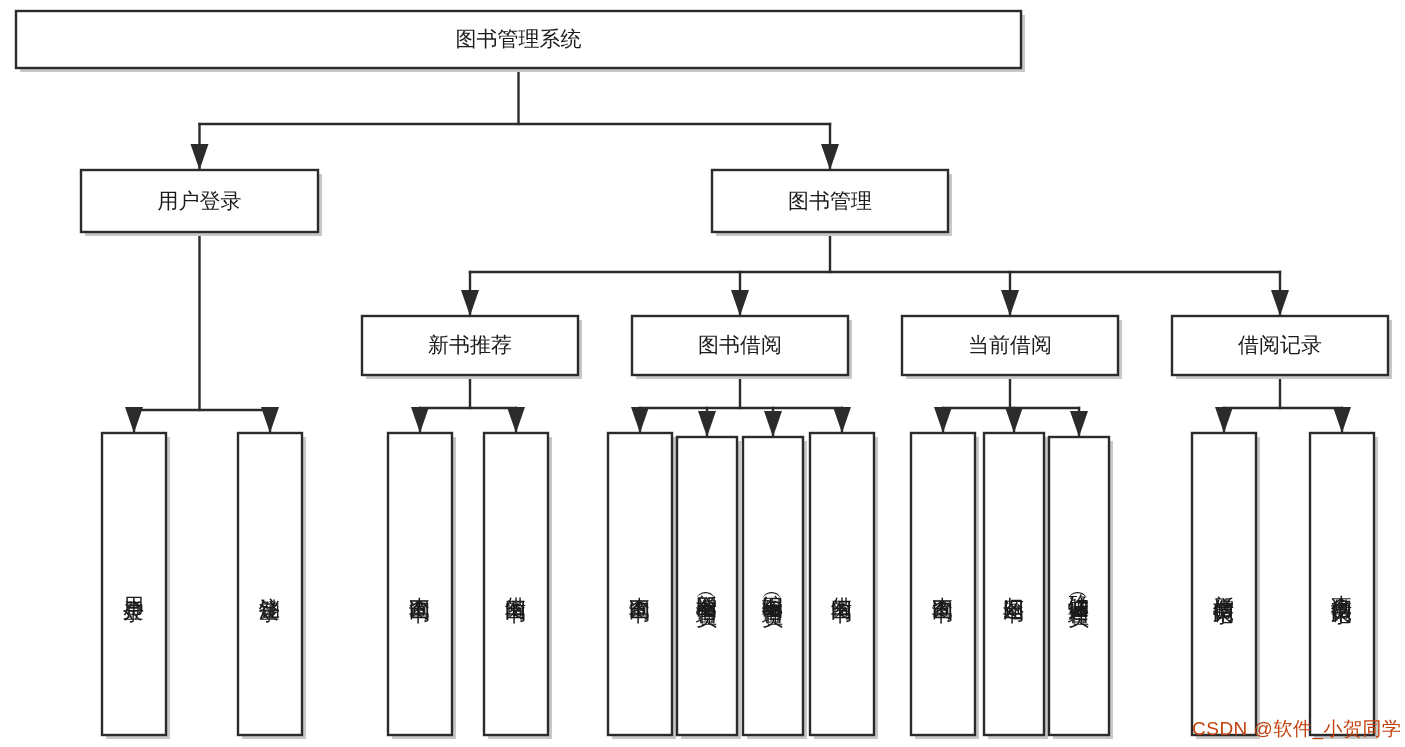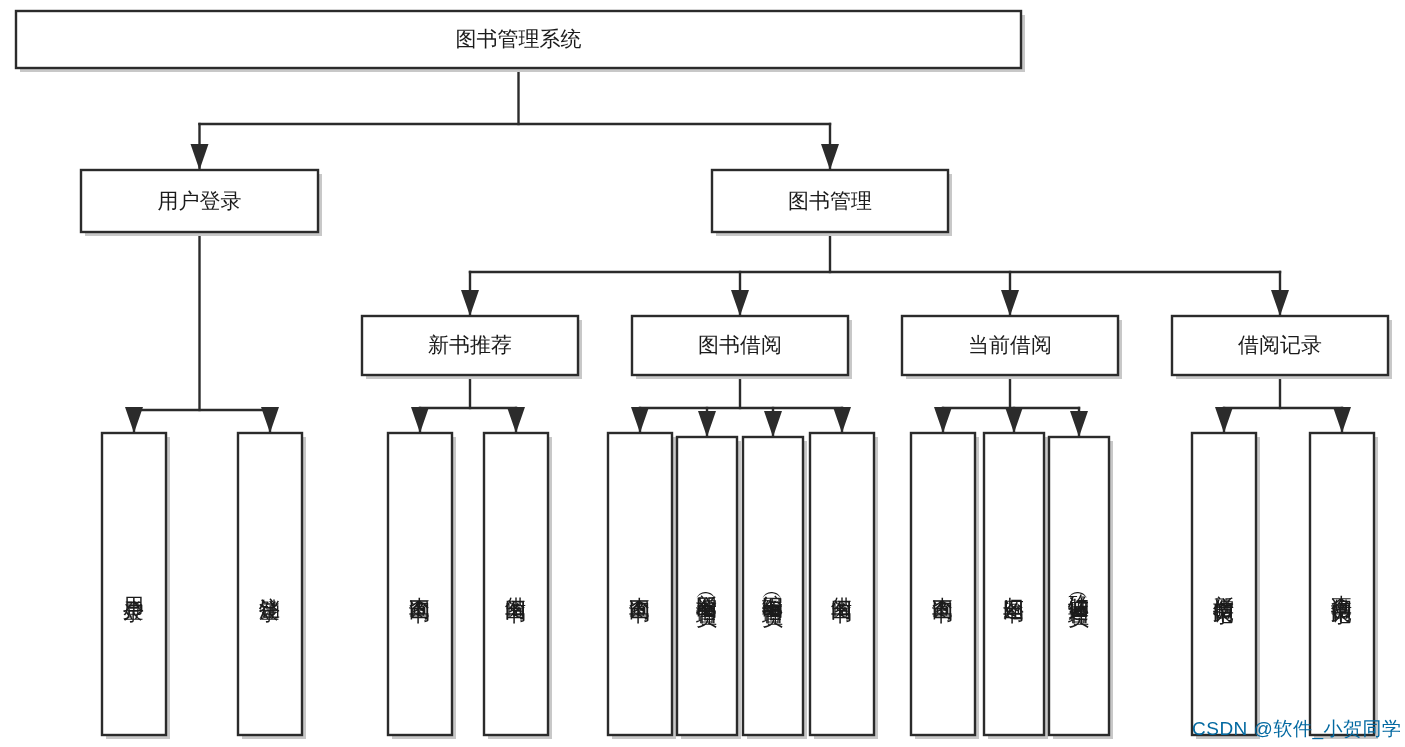--- a/index.html
+++ b/index.html
@@ -196,15 +196,15 @@
       <div class="node-label-v" style="left: 677px; top: 437px; width: 60px; height: 298px;">新增图书（管理员）</div>
       <div class="node-label-v" style="left: 743px; top: 437px; width: 60px; height: 298px;">编辑图书（管理员）</div>
       <div class="node-label-v" style="left: 810px; top: 433px; width: 64px; height: 302px;">借阅图书</div>
       <div class="node-label-v" style="left: 911px; top: 433px; width: 64px; height: 302px;">查询图书</div>
       <div class="node-label-v" style="left: 984px; top: 433px; width: 60px; height: 302px;">归还图书</div>
       <div class="node-label-v" style="left: 1049px; top: 437px; width: 60px; height: 298px;">确认归还（管理员）</div>
       <div class="node-label-v" style="left: 1192px; top: 433px; width: 64px; height: 302px;">新增借阅记录</div>
       <div class="node-label-v" style="left: 1310px; top: 433px; width: 64px; height: 302px;">查询借阅记录</div>
     </div>
 
-  <div class="watermark" style="left: 1192px; top: 716px; color: #0369a1; text-align: center;">CSDN @软件_小贺同学</div>
+  <div class="watermark" style="left: 1192px; top: 716px; color: #c2410c; text-align: center;">CSDN @软件_小贺同学</div>
 
 </div>
 
 </body></html>

